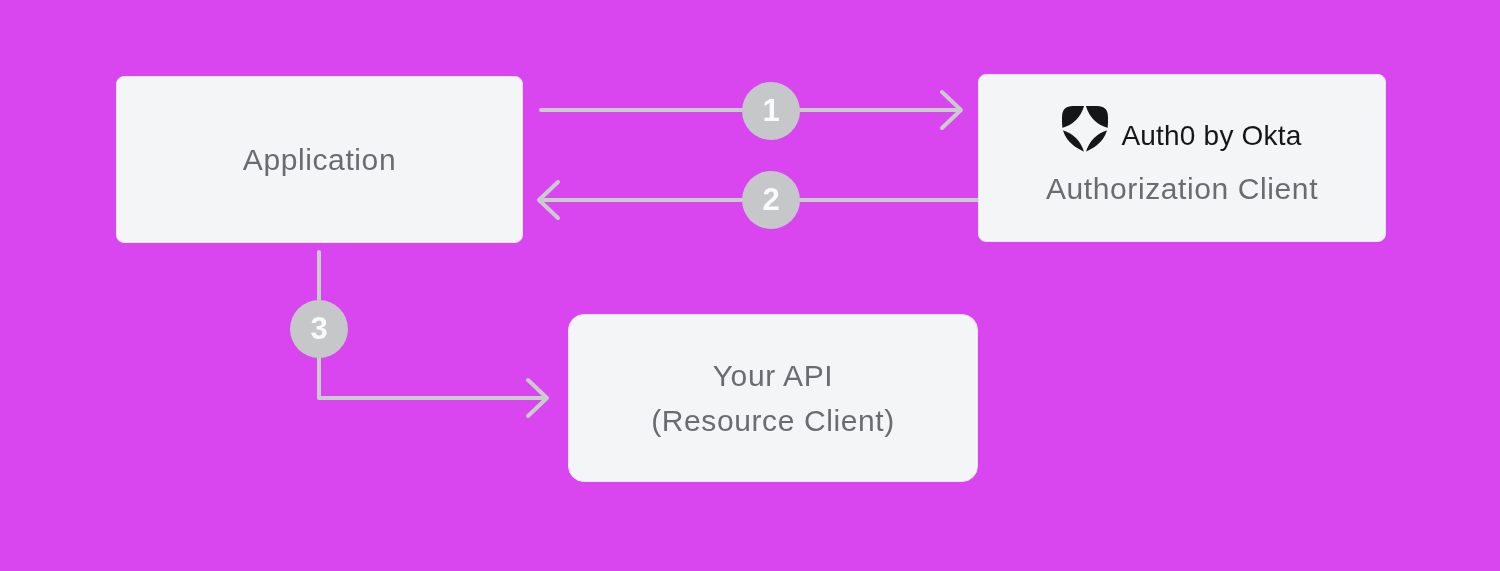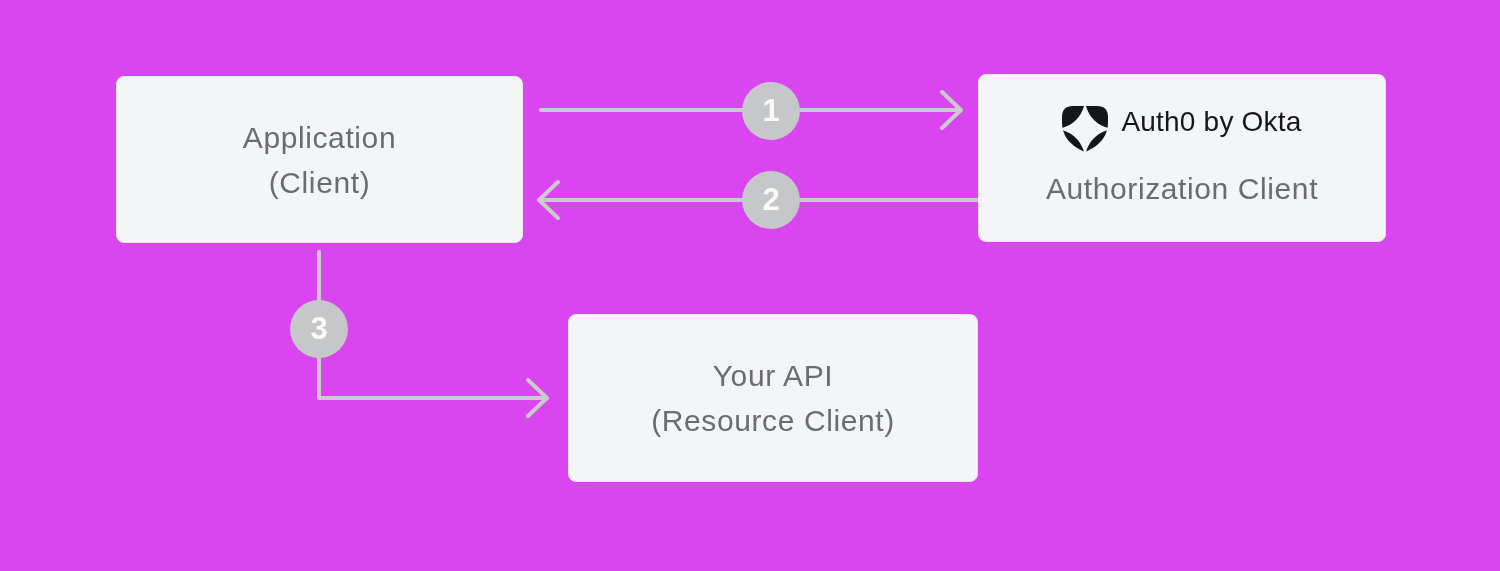--- a/index.html
+++ b/index.html
@@ -33,25 +33,25 @@
   .node-label{
     color:var(--box-text);
     font-size:30px;
     line-height:45px;
     letter-spacing:0.6px;
     text-align:center;
     white-space:nowrap;
   }
   #node-application{left:116px;top:76px;width:407px;height:167px;}
   #node-auth{left:978px;top:74px;width:408px;height:168px;}
-  #node-api{left:568px;top:314px;width:410px;height:168px;}
+  #node-api{left:568px;top:314px;width:410px;height:168px;border-radius:16px;}
 
   .logo-row{
     display:flex;
-    align-items:flex-start;
+    align-items:flex-end;
     gap:13px;
     margin-bottom:14px;
   }
   .logo-text{
     color:var(--logo);
     font-size:28px;
     font-weight:500;
     letter-spacing:0.2px;
     white-space:nowrap;
   }
@@ -86,21 +86,20 @@
       <path d="M942,92 L961,110 L942,128"></path>
       <path d="M978,200 H541"></path>
       <path d="M558,182 L539,200 L558,218"></path>
       <path d="M319,252 V398 H544"></path>
       <path d="M528,380 L547,398 L528,416"></path>
     </g>
   </svg>
 
   <div class="node" id="node-application">
     <div class="node-label">Application</div>
-    <div class="node-label">(Client)</div>
   </div>
 
   <div class="node" id="node-auth">
     <div class="logo-row">
       <svg width="46" height="46" viewBox="0 0 100 100" aria-hidden="true">
         <path fill="#151618" d="M24,0 H76 Q100,0 100,24 V36 Q100,77 55,98 Q50,100.5 45,98 Q0,77 0,36 V24 Q0,0 24,0 Z"></path>
         <path fill="#f4f5f6" d="M50,-8 Q60,40 108,50 Q60,60 50,108 Q40,60 -8,50 Q40,40 50,-8 Z"></path>
       </svg>
       <span class="logo-text">Auth0 by Okta</span>
     </div>

